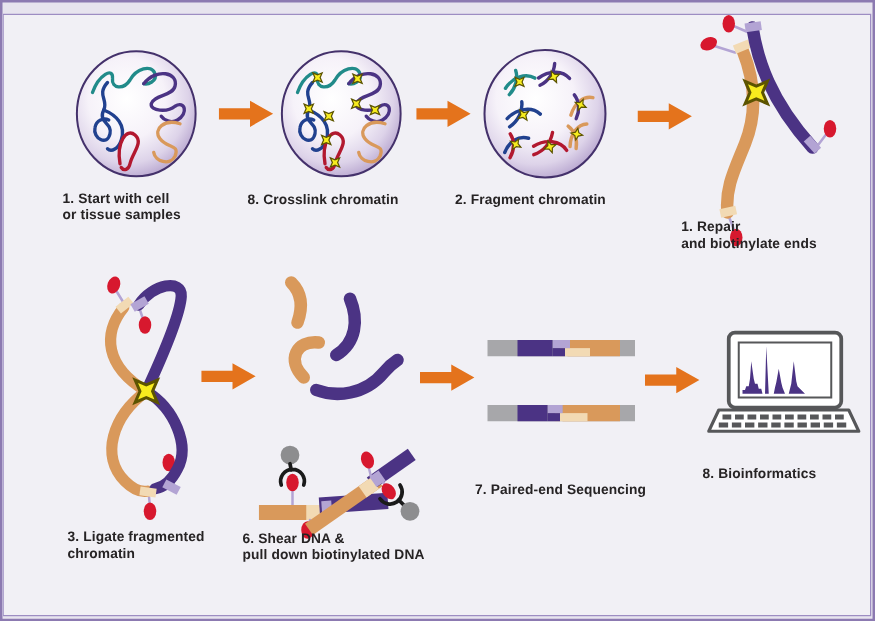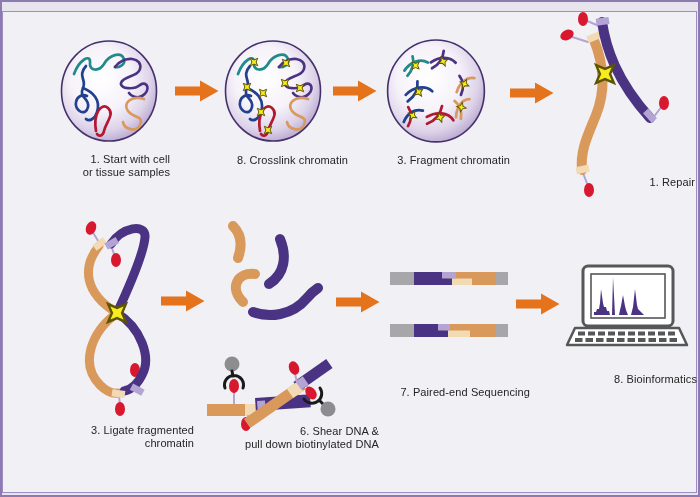--- a/index.html
+++ b/index.html
@@ -10,22 +10,22 @@
     overflow:hidden;
     font-family:"Liberation Sans",sans-serif;
   }
   .panel{
     position:absolute;left:0;top:9px;right:1px;bottom:2px;
     background:var(--panel-bg,#f1f0f5);
     border:1px solid var(--frame-inner-border,#9d8dc2);
   }
   .g{position:absolute;}
   .label{
-    position:absolute;text-align:right;
-    font-weight:normal;font-size:11px;line-height:13px;
+    position:absolute;text-align:left;
+    font-weight:bold;font-size:11px;line-height:13px;
     color:var(--label-text,#262324);letter-spacing:.1px;
   }
   .label span{display:block;}
   
   .st{fill:none;stroke-linecap:round;stroke-linejoin:round;}
   .st-teal{stroke:var(--strand-teal);}
   .st-purple{stroke:var(--strand-purple);}
   .st-blue{stroke:var(--strand-blue);}
   .st-red{stroke:var(--strand-red);}
   .st-orange{stroke:var(--strand-orange);}
@@ -167,24 +167,25 @@
   </svg>
 
   <div class="label" style="left:48px;top:151px;width:120px">
     <span>1. Start with cell</span>
     <span>or tissue samples</span>
   </div>
   <div class="label" style="left:196px;top:152px;width:150px">
     <span>8. Crosslink chromatin</span>
   </div>
   <div class="label" style="left:362px;top:152px;width:146px">
-    <span>3. Fragment chromatin</span>
+    <span>2. Fragment chromatin</span>
   </div>
   <div class="label" style="left:543px;top:174px;width:150px">
     <span>1. Repair</span>
+    <span>and biotinylate ends</span>
   </div>
 
   <svg class="g" style="left:70px;top:213px" width="100" height="207" viewBox="0 0 100 207">
     <g>
       <line class="st st-tick" stroke-width="2" x1="20" y1="16" x2="28" y2="29"></line>
       <line class="st st-tick" stroke-width="2" x1="43" y1="42" x2="39" y2="30"></line>
       <line class="st st-tick" stroke-width="2" x1="64" y1="158" x2="67" y2="172"></line>
       <line class="st st-tick" stroke-width="2" x1="48" y1="191" x2="47" y2="180"></line>
       <ellipse class="f-red" cx="19" cy="13" rx="5" ry="7" transform="rotate(20 19 13)"></ellipse>
       <ellipse class="f-red" cx="44" cy="45" rx="5" ry="7"></ellipse>

